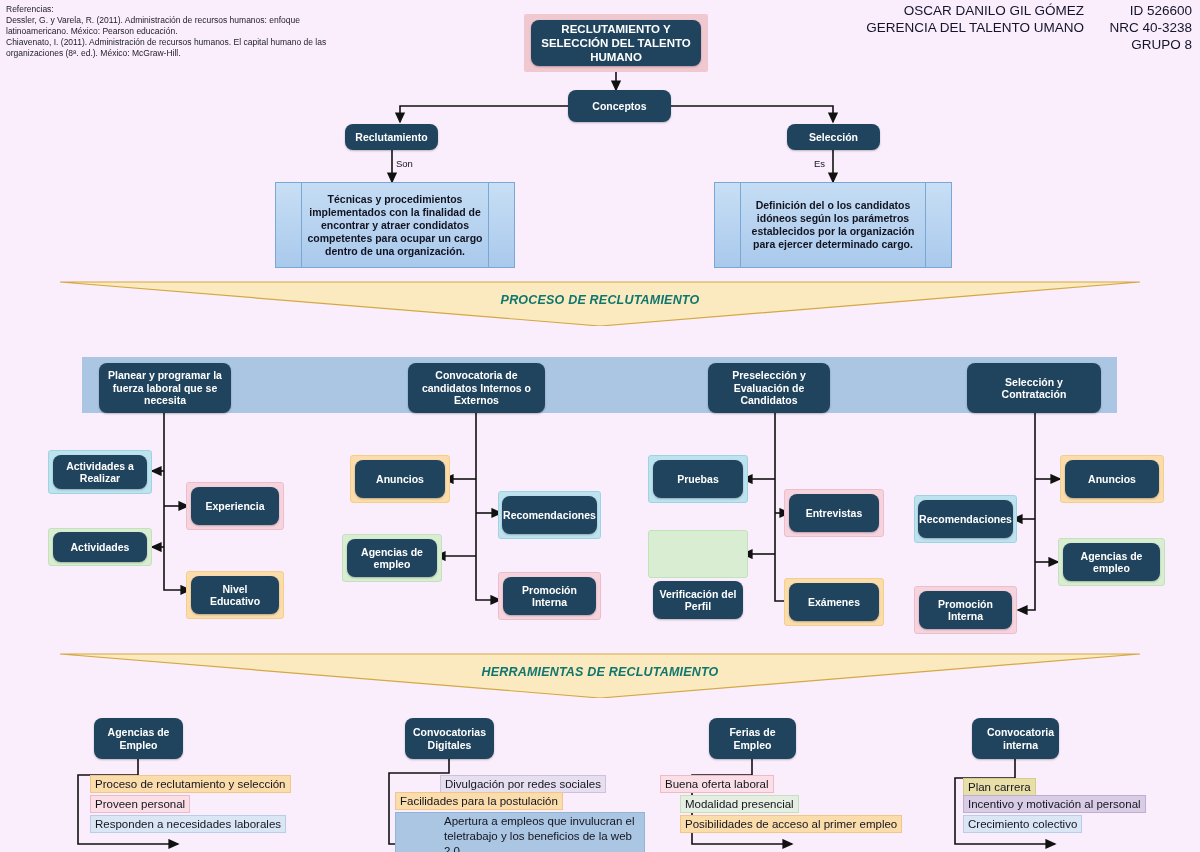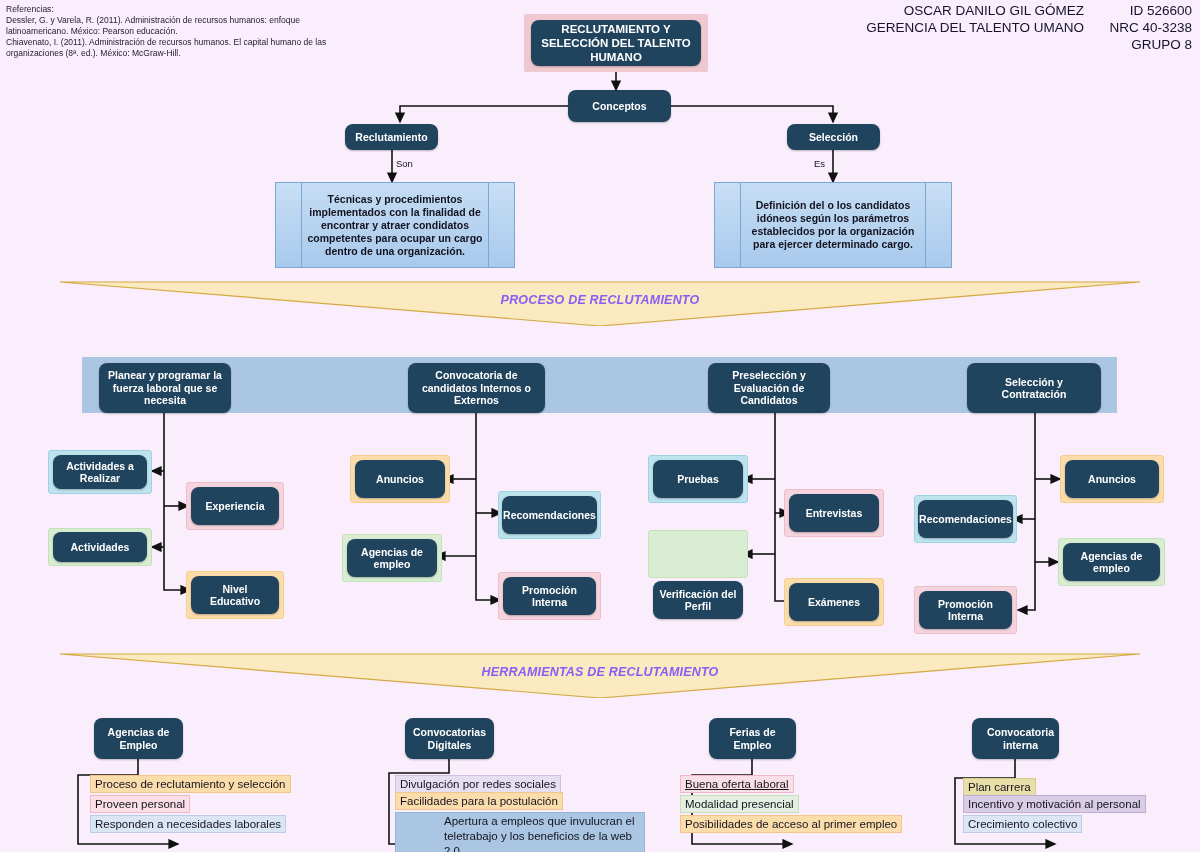--- a/index.html
+++ b/index.html
@@ -94,21 +94,21 @@
 
   
   .banner { position: absolute; }
   .banner svg { display: block; }
   .banner .label {
     position: absolute; left: 0; right: 0;
     text-align: center;
     font-style: italic;
     font-weight: bold;
     font-size: 12.5px;
-    color: #8b5cf6;
+    color: #0f766e;
     letter-spacing: .2px;
   }
 
   
   .band {
     position: absolute;
     background: #aac6e2;
   }
 
   
@@ -123,21 +123,21 @@
     box-sizing: border-box;
     color: #14141f;
     white-space: nowrap;
   }
   .hl.two { white-space: normal; line-height: 15px; padding-left: 48px; }
   .hl-orange { background: #fbdcab; border: 1px solid #f0c68d; }
   .hl-pink   { background: #fadfe6; border: 1px solid #edb9c8; }
   .hl-blue   { background: #dbe6f5; border: 1px solid #b9cde8; }
   .hl-bluemid{ background: #aac6e2; border: 1px solid #93b4d6; }
   .hl-green  { background: #e4efe1; border: 1px solid #c6dfbe; }
-  .hl-violet { background: #e6dff0; border: 1px solid #cfc0e0; }
+  .hl-violet { background: #e6dff0; border: 1px solid #cfc0e0; margin-left: 45px; }
   .hl-violet2{ background: #d9cde6; border: 1px solid #bfaed3; text-align: right; }
   .hl-khaki  { background: #e8dfa8; border: 1px solid #d6cb8b; }
 </style>
 </head>
 <body>
 
 <div class="canvas">
 
   <svg class="lines" width="1200" height="852">
     <defs>
@@ -305,21 +305,21 @@
   <div class="hl hl-orange" style="left:90px; top:775px;">Proceso de reclutamiento y selección</div>
   <div class="hl hl-pink" style="left:90px; top:795px;">Proveen personal</div>
   <div class="hl hl-blue" style="left:90px; top:815px;">Responden a necesidades laborales</div>
 
   <div class="node" style="left:405px; top:718px; width:89px; height:41px;">Convocatorias Digitales</div>
   <div class="hl hl-violet" style="left:395px; top:775px;">Divulgación por redes sociales</div>
   <div class="hl hl-orange" style="left:395px; top:792px;">Facilidades para la postulación</div>
   <div class="hl hl-bluemid two" style="left:395px; top:812px; width:250px;">Apertura a empleos que invulucran el teletrabajo y los beneficios de la web 2.0</div>
 
   <div class="node" style="left:709px; top:718px; width:87px; height:41px;">Ferias de Empleo</div>
-  <div class="hl hl-pink" style="left:680px; top:775px;text-decoration:underline;">Buena oferta laboral</div>
+  <div class="hl hl-pink" style="left:660px; top:775px;">Buena oferta laboral</div>
   <div class="hl hl-green" style="left:680px; top:795px;">Modalidad presencial</div>
   <div class="hl hl-orange" style="left:680px; top:815px;">Posibilidades de acceso al primer empleo</div>
 
   <div class="node" style="left:972px; top:718px; width:87px; height:41px;padding-left:16px;">Convocatoria interna</div>
   <div class="hl hl-khaki" style="left:963px; top:778px;">Plan carrera</div>
   <div class="hl hl-violet2" style="left:963px; top:795px;">Incentivo y motivación al personal</div>
   <div class="hl hl-blue" style="left:963px; top:815px;">Crecimiento colectivo</div>
 
 </div>
 

